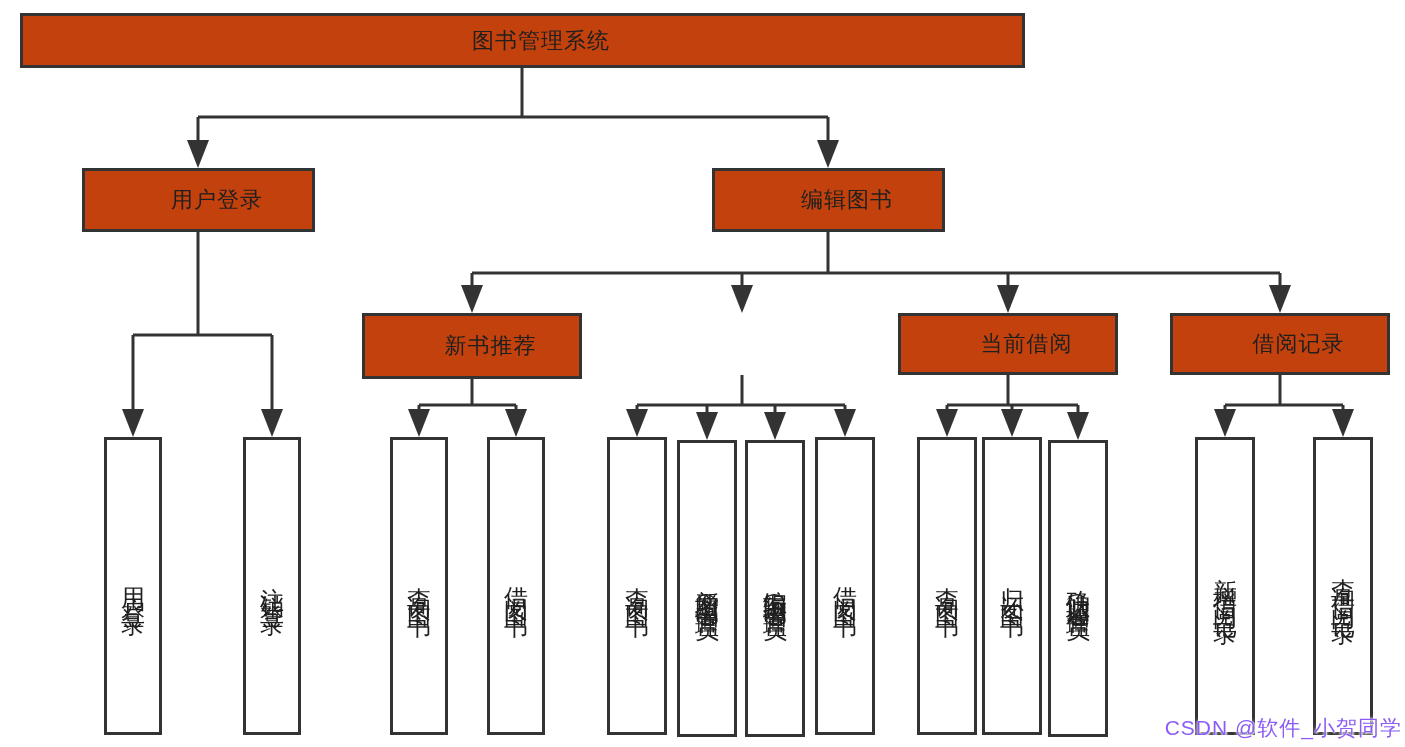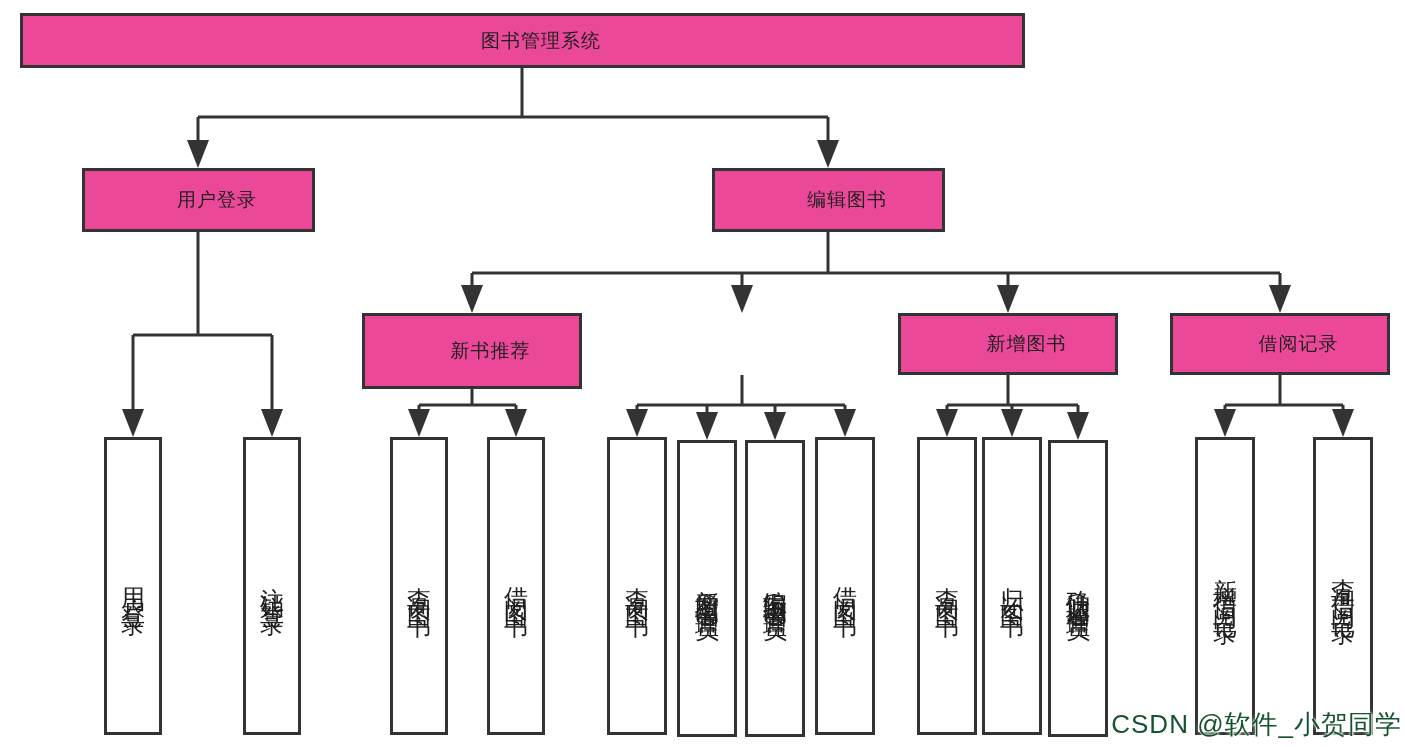--- a/index.html
+++ b/index.html
@@ -10,25 +10,25 @@
     background: #ffffff;
     overflow: hidden;
     font-family: "Liberation Sans", sans-serif;
     color: #1f1f1f;
   }
   .wires { position: absolute; left: 0; top: 0; width: 1405px; height: 747px; }
   .hnode {
     position: absolute;
     box-sizing: border-box;
     border: 3px solid #333333;
-    background: #ec4899;
+    background: #c2410c;
     display: flex;
     align-items: center;
     justify-content: center;
-    font-size: 19px;
+    font-size: 22px;
     letter-spacing: 1px;
     white-space: nowrap;
     padding-left: 37px;
   }
   .vnode {
     position: absolute;
     box-sizing: border-box;
     border: 3px solid #333333;
     background: #ffffff;
     display: flex;
@@ -38,22 +38,22 @@
     text-orientation: mixed;
     font-size: 24px;
     letter-spacing: 9px;
     line-height: 1;
   }
   .vnode.tight { letter-spacing: 4px; }
   .watermark {
     position: absolute;
     right: 3px;
     bottom: 5px;
-    font-size: 26px;
-    color: #14532d;
+    font-size: 21px;
+    color: #8b5cf6;
     letter-spacing: 1px;
     text-shadow: 0 0 2px #ffffff, 0 0 4px #ffffff, 1px 1px 2px #ffffff;
     white-space: nowrap;
   }
 </style>
 </head>
 <body>
 
 <div class="canvas">
 
@@ -131,22 +131,22 @@
     </g>
     <polygon stroke="none" points="1225,437 1214,409 1236,409"></polygon>
     <polygon stroke="none" points="1343,437 1332,409 1354,409"></polygon>
   </svg>
 
   <div class="hnode" style="left:20px; top:13px; width:1005px; height:55px;">图书管理系统</div>
 
   <div class="hnode" style="left:82px; top:168px; width:233px; height:64px;">用户登录</div>
   <div class="hnode" style="left:712px; top:168px; width:233px; height:64px;">编辑图书</div>
 
-  <div class="hnode" style="left:362px; top:313px; width:220px; height:76px;">新书推荐</div>
-  <div class="hnode" style="left:898px; top:313px; width:220px; height:62px;">新增图书</div>
+  <div class="hnode" style="left:362px; top:313px; width:220px; height:66px;">新书推荐</div>
+  <div class="hnode" style="left:898px; top:313px; width:220px; height:62px;">当前借阅</div>
   <div class="hnode" style="left:1170px; top:313px; width:220px; height:62px;">借阅记录</div>
 
   <div class="vnode" style="left:104px; top:437px; width:58px; height:298px;">用户登录</div>
   <div class="vnode" style="left:243px; top:437px; width:58px; height:298px;">注销登录</div>
 
   <div class="vnode" style="left:390px; top:437px; width:58px; height:298px;">查询图书</div>
   <div class="vnode" style="left:487px; top:437px; width:58px; height:298px;">借阅图书</div>
 
   <div class="vnode" style="left:607px; top:437px; width:60px; height:298px;">查询图书</div>
   <div class="vnode tight" style="left:677px; top:440px; width:60px; height:297px;">新增图书（管理员）</div>

